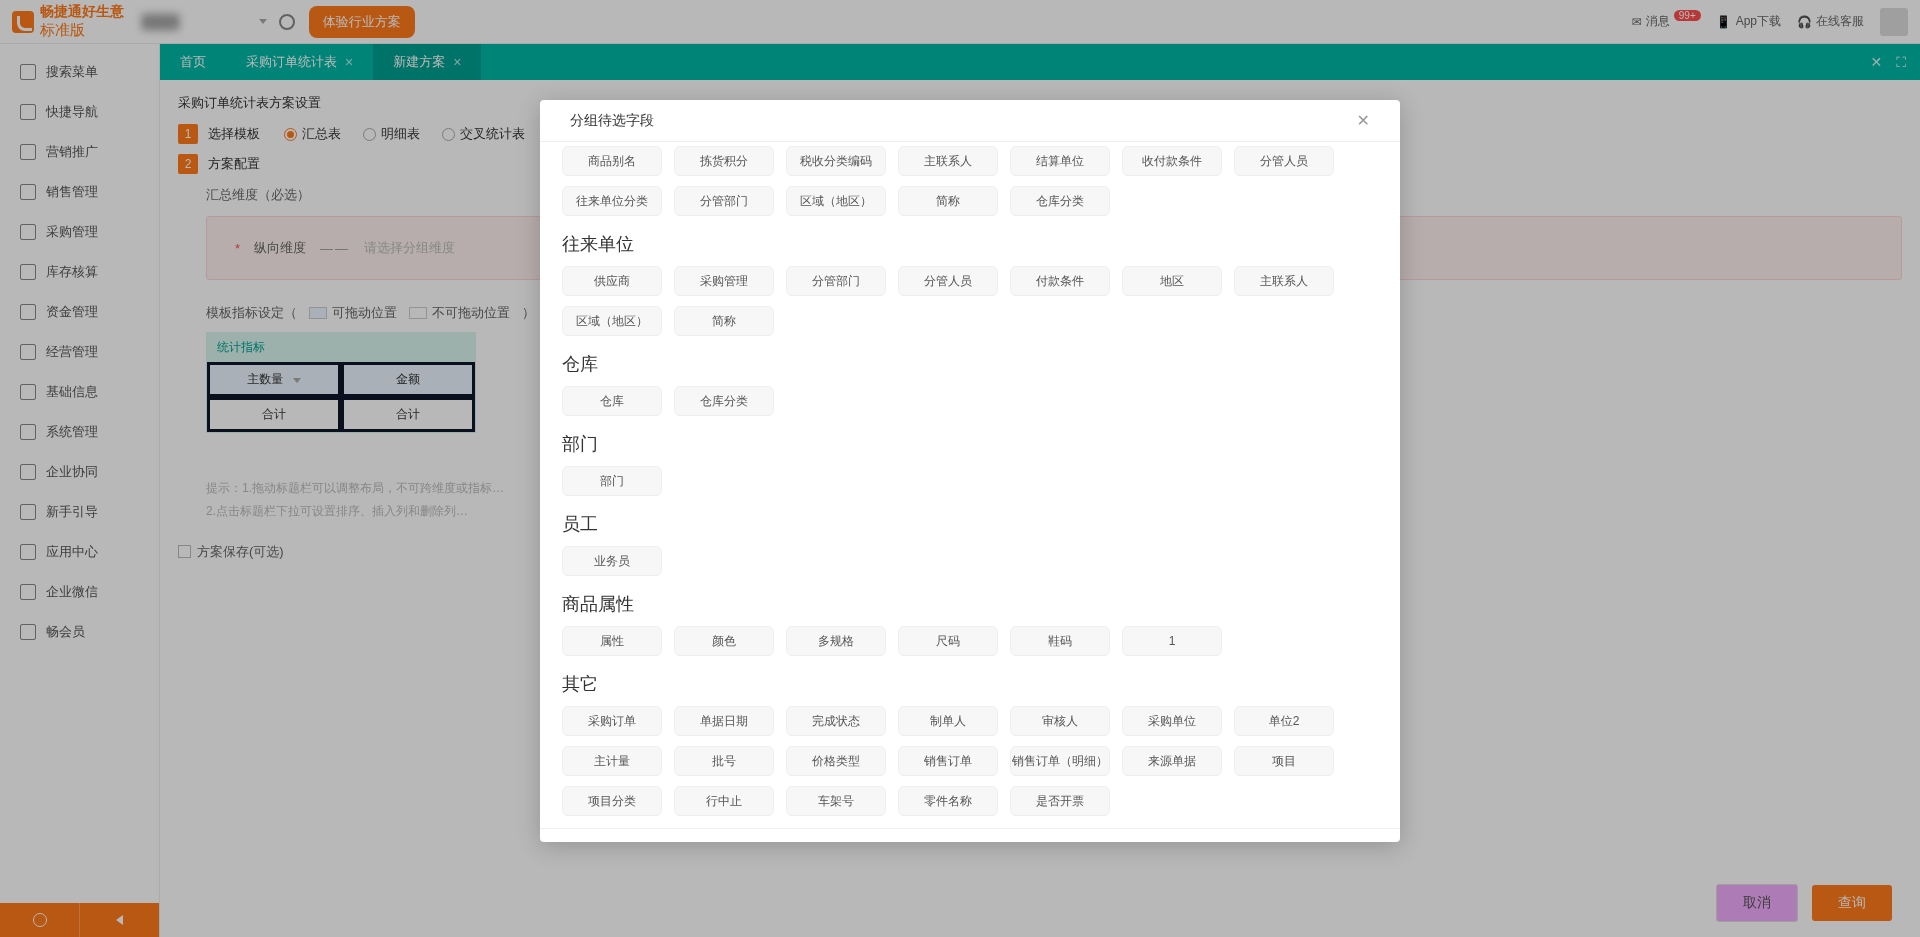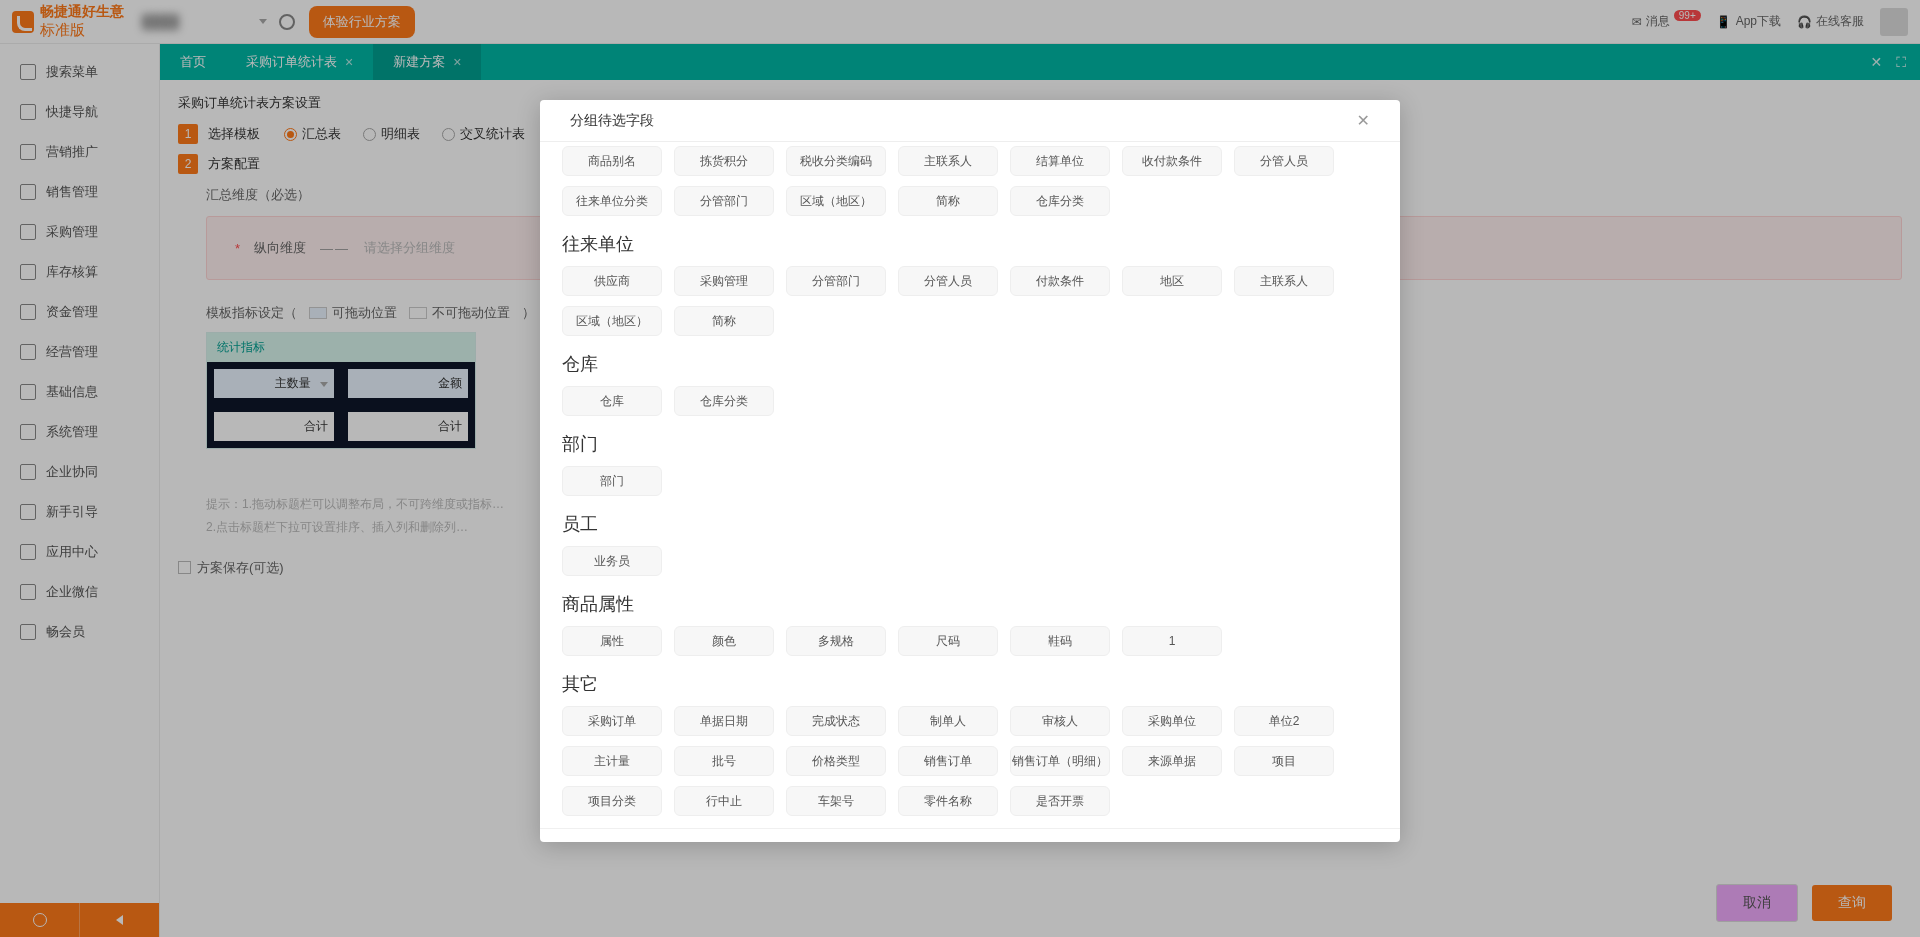--- a/index.html
+++ b/index.html
@@ -58,21 +58,21 @@
 .req{color:#ff4d4f;}
 .dash{letter-spacing:2px;color:#999;}
 .dim-input{color:#bbb;}
 .tpl-row{display:flex;align-items:center;gap:12px;margin-top:24px;color:#666;font-size:13px;}
 .legend{display:inline-flex;align-items:center;gap:5px;}
 .sw{width:18px;height:12px;border:1px solid #ccc;display:inline-block;}
 .sw.b{background:#eaf4ff;}
 .tpl-table{margin-top:10px;border:1px solid #d9f0ec;width:270px;}
 .tpl-head{background:#d9f5ee;color:#00a091;padding:6px 10px;font-size:12px;}
 .tpl-r{display:flex;}
-.tpl-c{flex:1;border:7px solid #0f172a;padding:6px;text-align:right;font-size:12px;background:#eaf4ff;}
+.tpl-c{flex:1;border:3px solid #0f172a;padding:6px;text-align:center;font-size:12px;background:#eaf4ff;}
 .tpl-c2{background:#fff;}
 .hints{margin-top:44px;color:#bbb;font-size:12px;line-height:1.9;}
 .save-row{display:flex;align-items:center;gap:6px;margin-top:20px;color:#666;}
 .cb{width:13px;height:13px;border:1px solid #bbb;}
 
 
 .footer{position:absolute;left:160px;right:0;bottom:0;height:68px;display:flex;align-items:center;justify-content:flex-end;gap:14px;padding-right:28px;background:#fff;}
 .btn{padding:9px 26px;border-radius:3px;cursor:pointer;font-size:14px;border:none;}
 .btn.cancel{background:#f0abfc;border:1px solid #ddd;color:#555;}
 .btn.primary{background:#ff7a1a;color:#fff;}

